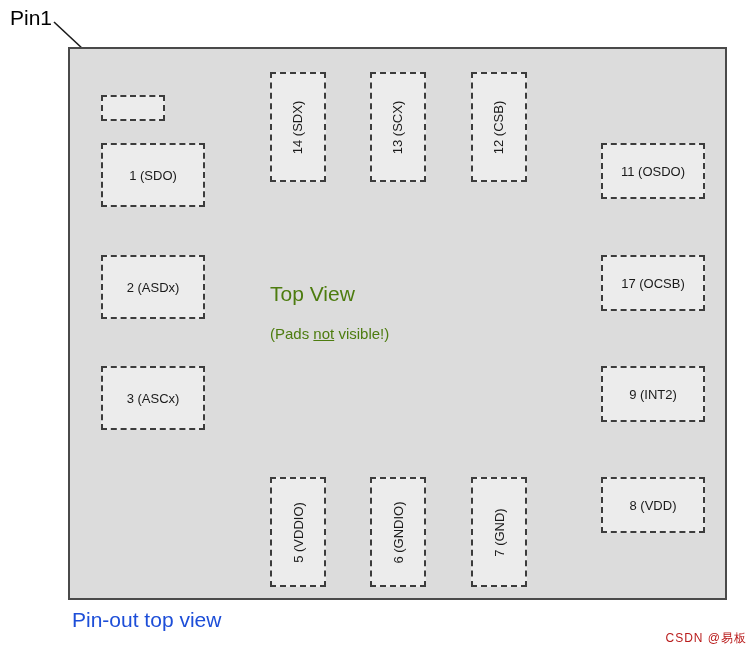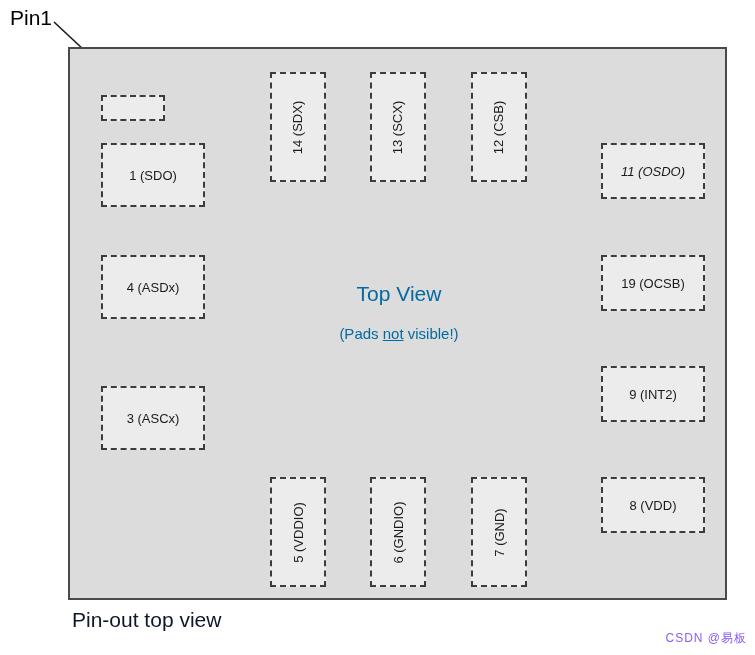--- a/index.html
+++ b/index.html
@@ -78,26 +78,26 @@
     left: 99px;
     top: 93px;
     width: 64px;
     height: 26px;
   }
 
   
   .pad.left  { left: 99px;  width: 104px; height: 64px; }
   .pad.p1  { top: 141px; }
   .pad.p2  { top: 253px; }
-  .pad.p3  { top: 364px; margin-top: 20px; }
+  .pad.p3  { top: 364px; }
   .pad.p4  { top: 475px; }
 
   
   .pad.right { left: 599px; width: 104px; height: 56px; }
-  .pad.p11 { top: 141px; font-style: italic; }
+  .pad.p11 { top: 141px; }
   .pad.p10 { top: 253px; }
   .pad.p9  { top: 364px; }
   .pad.p8  { top: 475px; }
 
   
   .pad.top    { top: 70px;  width: 56px; height: 110px; }
   .pad.p14 { left: 268px; }
   .pad.p13 { left: 368px; }
   .pad.p12 { left: 469px; }
 
@@ -106,51 +106,51 @@
   .pad.p5  { left: 268px; }
   .pad.p6  { left: 368px; }
   .pad.p7  { left: 469px; }
 
   
   .center-text {
     position: absolute;
     left: 268px;
     top: 280px;
     width: 258px;
-    text-align: center;
-    color: #0369a1;
+    text-align: left;
+    color: #4d7c0f;
   }
   .center-title {
     font-size: 21px;
     line-height: 1.15;
   }
   .center-sub {
     font-size: 15px;
     line-height: 1.2;
     margin-top: 19px;
   }
   .center-sub u { text-decoration: underline; }
 
   
   .caption {
     position: absolute;
     left: 72px;
     top: 608px;
     font-size: 21px;
-    color: #0f172a;
+    color: #1d4ed8;
     white-space: nowrap;
   }
 
   
   .watermark {
     position: absolute;
     right: 8px;
     bottom: 8px;
     font-size: 12px;
-    color: #8b5cf6;
+    color: #b91c1c;
     letter-spacing: 1px;
     white-space: nowrap;
   }
 </style>
 </head>
 <body>
 
 <div id="stage">
 
   <div class="pin1-label">Pin1</div>
@@ -167,21 +167,21 @@
   <div class="package">
 
     <div class="pad marker" style="left:31px; top:46px;">
       <span class="pad-label"></span>
     </div>
 
     <div class="pad left p1" style="left:31px; top:94px;">
       <span class="pad-label">1 (SDO)</span>
     </div>
     <div class="pad left p2" style="left:31px; top:206px;">
-      <span class="pad-label">4 (ASDx)</span>
+      <span class="pad-label">2 (ASDx)</span>
     </div>
     <div class="pad left p3" style="left:31px; top:317px;">
       <span class="pad-label">3 (ASCx)</span>
     </div>
 
     <div class="pad vertical bottom p5" style="left:200px; top:428px;">
       <span class="pad-label">5 (VDDIO)</span>
     </div>
     <div class="pad vertical bottom p6" style="left:300px; top:428px;">
       <span class="pad-label">6 (GNDIO)</span>
@@ -190,21 +190,21 @@
       <span class="pad-label">7 (GND)</span>
     </div>
 
     <div class="pad right p8" style="left:531px; top:428px;">
       <span class="pad-label">8 (VDD)</span>
     </div>
     <div class="pad right p9" style="left:531px; top:317px;align-items:center;">
       <span class="pad-label">9 (INT2)</span>
     </div>
     <div class="pad right p10" style="left:531px; top:206px;">
-      <span class="pad-label">19 (OCSB)</span>
+      <span class="pad-label">17 (OCSB)</span>
     </div>
     <div class="pad right p11" style="left:531px; top:94px;">
       <span class="pad-label">11 (OSDO)</span>
     </div>
 
     <div class="pad vertical top p12" style="left:401px; top:23px;">
       <span class="pad-label">12 (CSB)</span>
     </div>
     <div class="pad vertical top p13" style="left:300px; top:23px;">
       <span class="pad-label">13 (SCX)</span>

